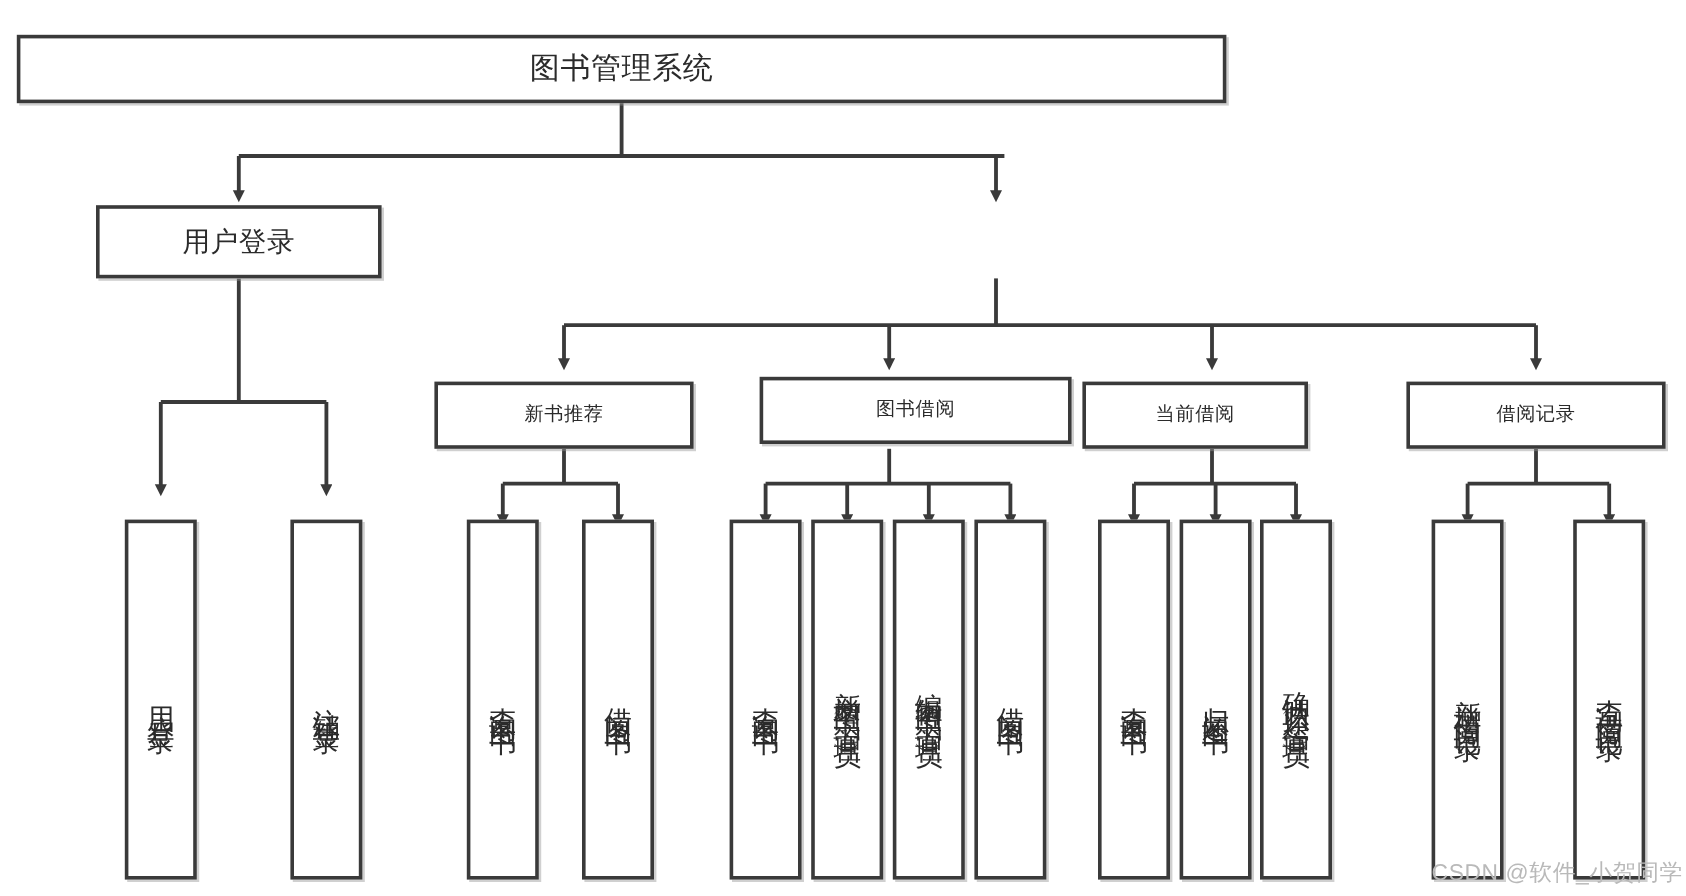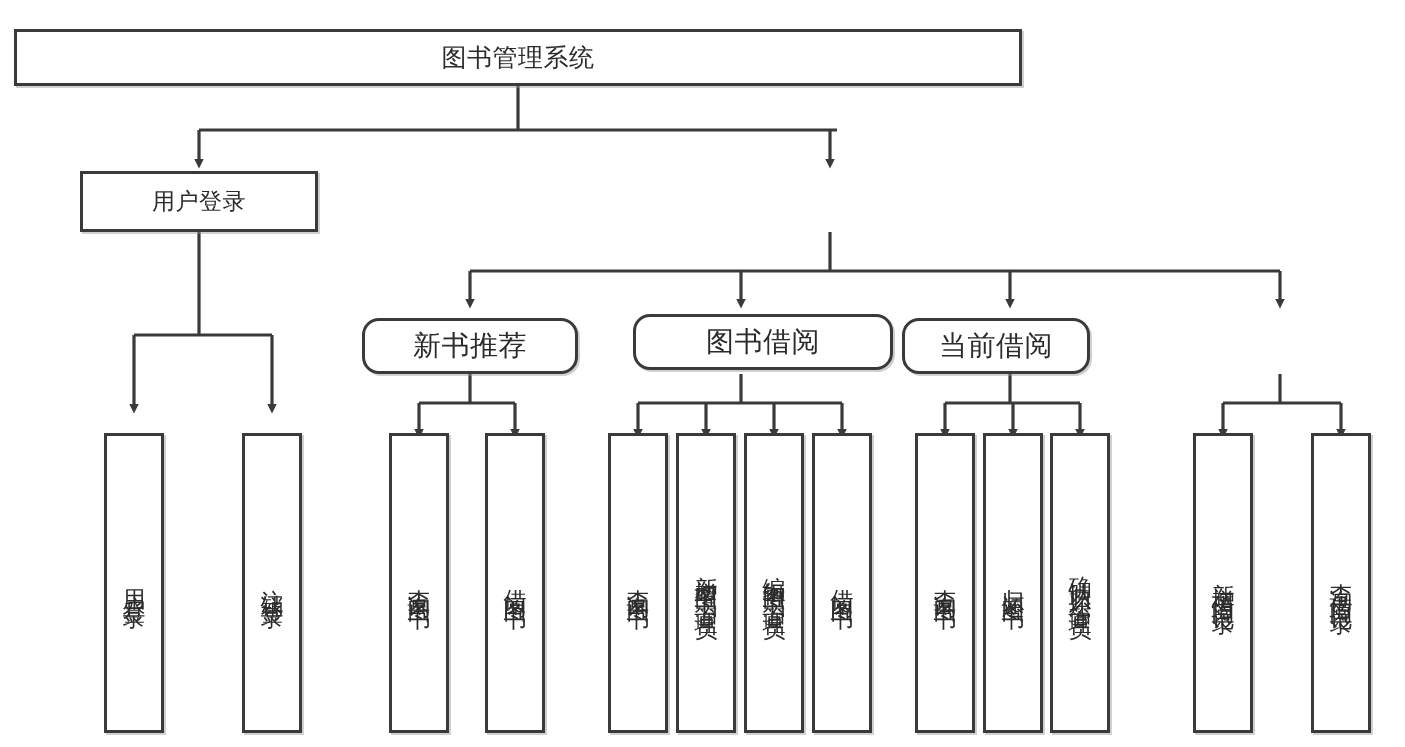--- a/index.html
+++ b/index.html
@@ -37,21 +37,21 @@
     box-shadow: 2px 2px 0 rgba(150,150,150,0.45);
   }
   .node .lbl {
     display: block;
     text-align: center;
     line-height: 1.18;
     letter-spacing: 0.5px;
   }
   .node.root { font-size: 25px; margin-top: 18px; }
   .node.lvl1 { font-size: 23px; }
-  .node.lvl2 { font-size: 28px; border-radius: 17px; }
+  .node.lvl2 { font-size: 16px; }
   .node.leaf {
     align-items: flex-start;
     padding-top: 0px;
     font-size: 23px;
   }
   .node.leaf .lbl {
     writing-mode: vertical-rl;
     text-orientation: upright;
     letter-spacing: 6px;
     line-height: 1.0;
@@ -139,20 +139,23 @@
 
   <div class="node lvl2" style="left:362px; top:318px; width:216px; height:56px;">
     <span class="lbl">新书推荐</span>
   </div>
   <div class="node lvl2" style="left:633px; top:314px; width:260px; height:56px;">
     <span class="lbl">图书借阅</span>
   </div>
   <div class="node lvl2" style="left:902px; top:318px; width:188px; height:56px;">
     <span class="lbl">当前借阅</span>
   </div>
+  <div class="node lvl2" style="left:1172px; top:318px; width:216px; height:56px;">
+    <span class="lbl">借阅记录</span>
+  </div>
 
   <div class="node leaf" style="left:104px; top:433px; width:60px; height:300px;">
     <span class="lbl">用户登录</span>
   </div>
   <div class="node leaf" style="left:242px; top:433px; width:60px; height:300px;">
     <span class="lbl">注销登录</span>
   </div>
 
   <div class="node leaf" style="left:389px; top:433px; width:60px; height:300px;">
     <span class="lbl">查询图书</span>
@@ -184,14 +187,15 @@
     <span class="lbl">确认归还（管理员）</span>
   </div>
 
   <div class="node leaf" style="left:1193px; top:433px; width:60px; height:300px;">
     <span class="lbl">新增借阅记录</span>
   </div>
   <div class="node leaf" style="left:1311px; top:433px; width:60px; height:300px;">
     <span class="lbl">查询借阅记录</span>
   </div>
 
+  <div class="watermark">CSDN @软件_小贺同学</div>
 
 </div>
 
 </body></html>

